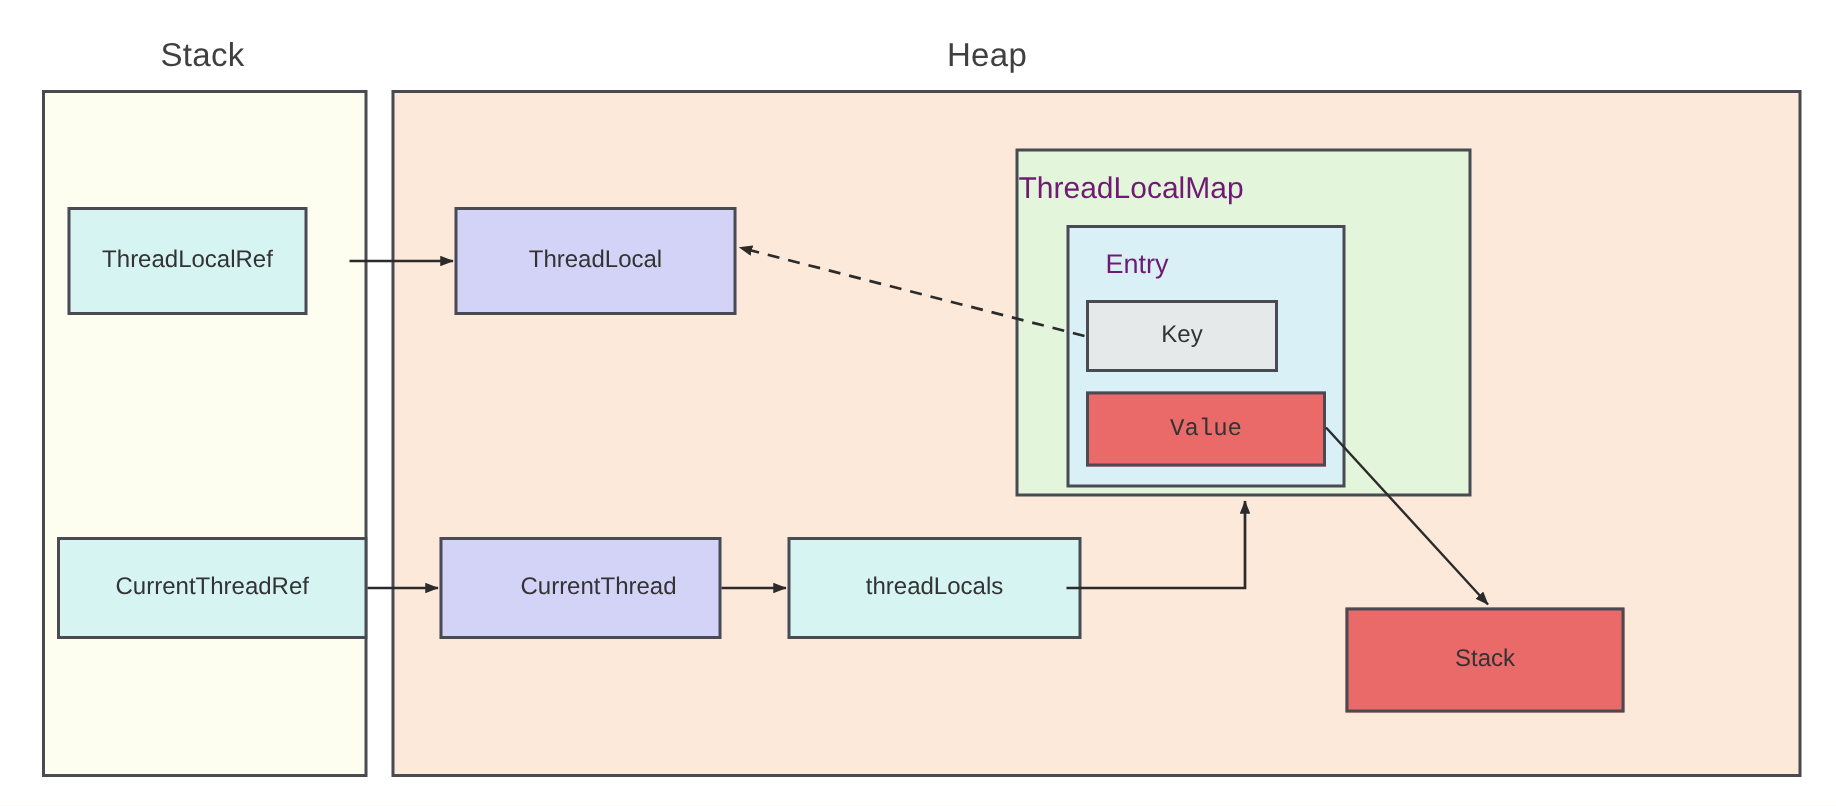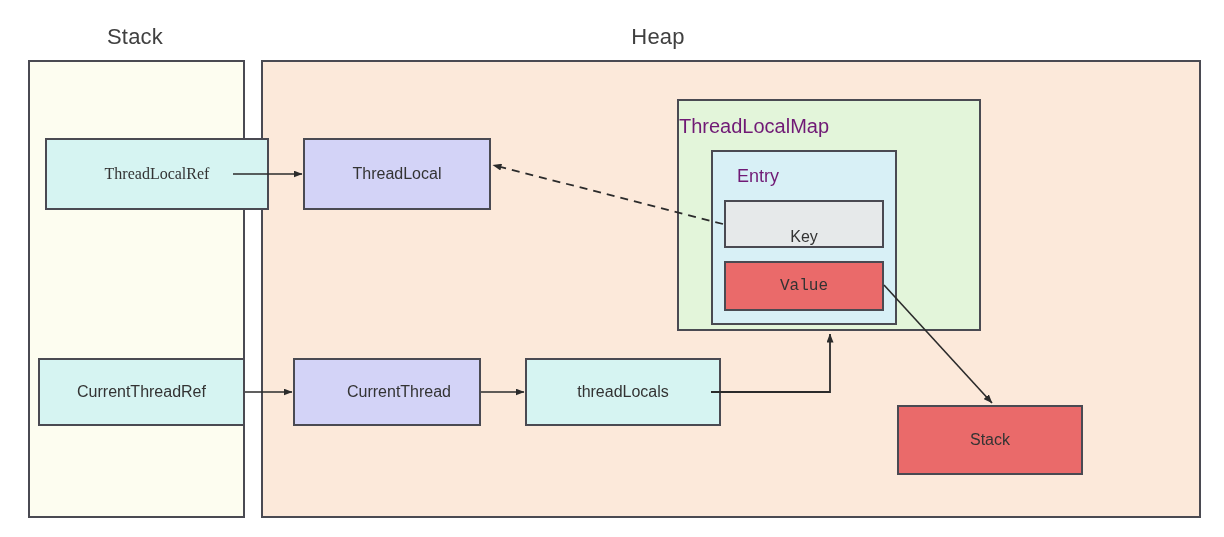--- a/index.html
+++ b/index.html
@@ -88,21 +88,21 @@
 
 <div id="canvas">
 
   <div class="region-title" style="left:30px; top:24px; width:210px;">Stack</div>
   <div class="region-title" style="left:558px; top:24px; width:200px;">Heap</div>
 
   <div class="container-box stack-container" style="left:28px; top:60px; width:217px; height:458px;"></div>
 
   <div class="container-box heap-container" style="left:261px; top:60px; width:940px; height:458px;"></div>
 
-  <div class="node node-cyan" style="left:45px; top:138px; width:224px; height:72px;font-family:Liberation Serif, serif;">
+  <div class="node node-cyan" style="left:45px; top:138px; width:160px; height:72px;">
     <span>ThreadLocalRef</span>
   </div>
 
   <div class="node node-purple" style="left:303px; top:138px; width:188px; height:72px;">
     <span>ThreadLocal</span>
   </div>
 
   <div class="node node-cyan" style="left:38px; top:358px; width:207px; height:68px;">
     <span>CurrentThreadRef</span>
   </div>
@@ -120,21 +120,21 @@
   </div>
 
   <div class="node node-green node-group" style="left:677px; top:99px; width:304px; height:232px;">
     <span class="group-label">ThreadLocalMap</span>
   </div>
 
   <div class="node node-blue node-group" style="left:711px; top:150px; width:186px; height:175px;">
     <span class="group-label group-label-sm">Entry</span>
   </div>
 
-  <div class="node node-gray" style="left:724px; top:200px; width:160px; height:48px;align-items:flex-end;">
+  <div class="node node-gray" style="left:724px; top:200px; width:128px; height:48px;">
     <span>Key</span>
   </div>
 
   <div class="node node-red" style="left:724px; top:261px; width:160px; height:50px;font-family:Liberation Mono, monospace;">
     <span>Value</span>
   </div>
 
   <svg id="arrows" viewBox="0 0 1224 537" xmlns="http://www.w3.org/2000/svg">
     <defs>
       <marker id="arrowhead" markerWidth="9" markerHeight="7" refX="8.5" refY="3.5" orient="auto" markerUnits="userSpaceOnUse">

